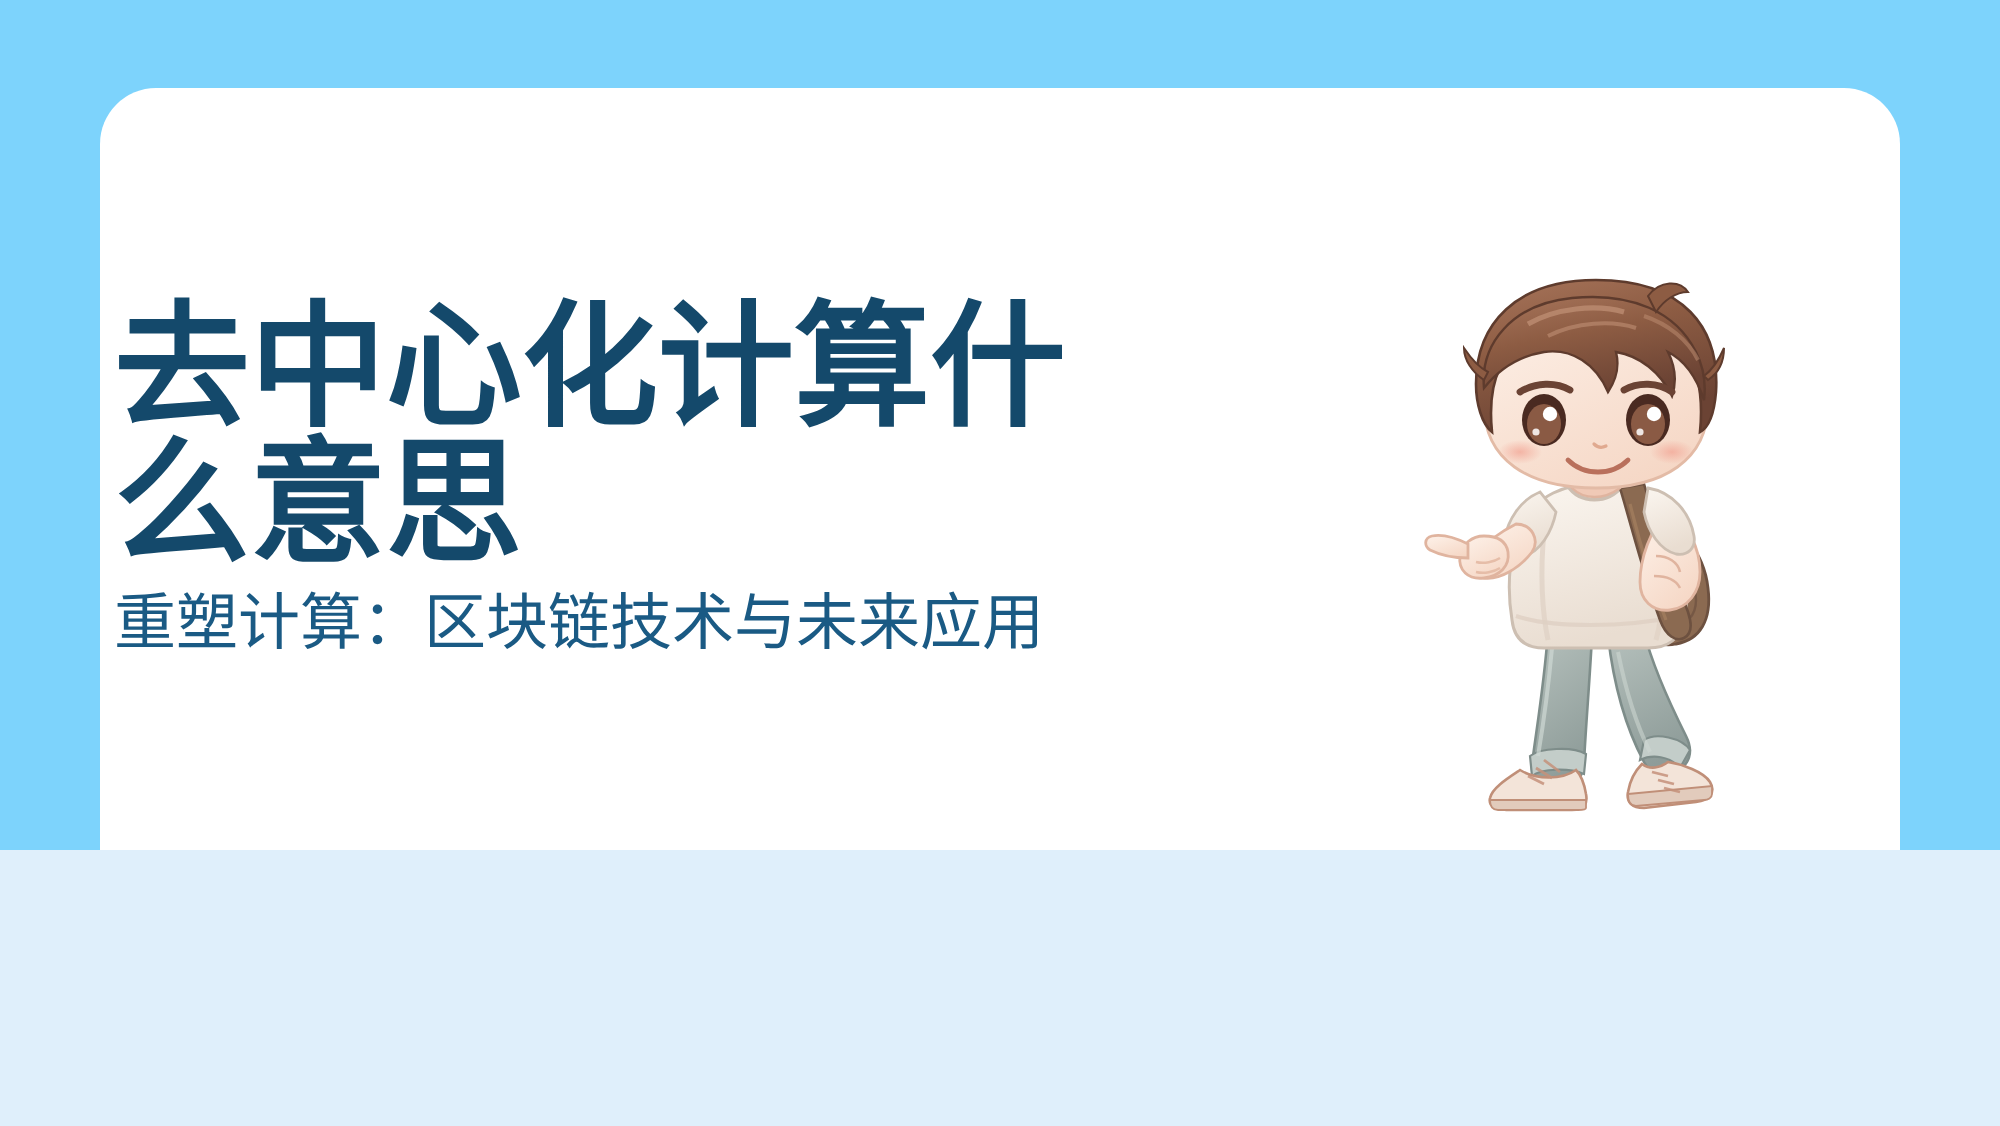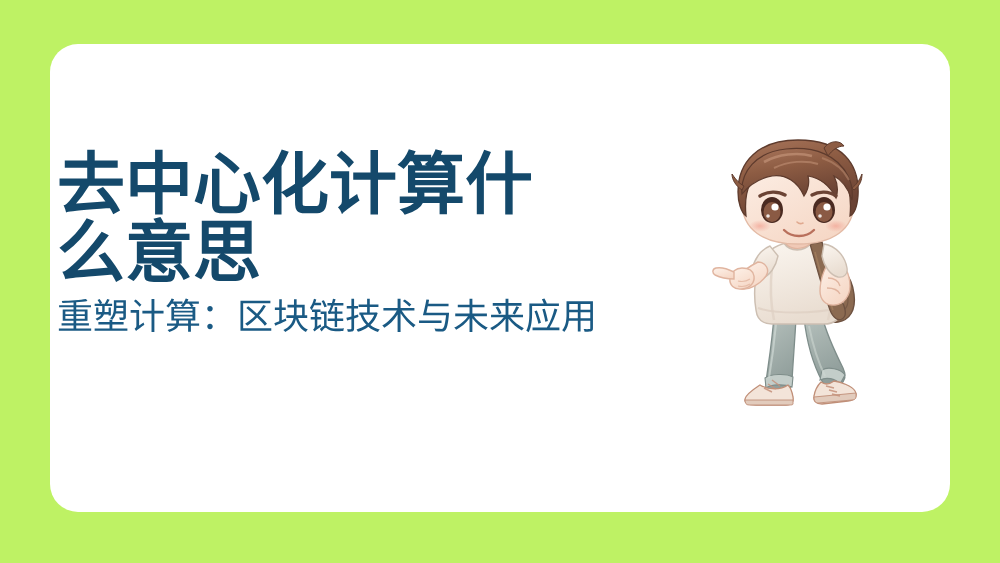--- a/index.html
+++ b/index.html
@@ -11,22 +11,22 @@
     width: 1000px;
     height: 563px;
     overflow: hidden;
     background: #dfeffb;
     font-family: "Liberation Sans", "DejaVu Sans", sans-serif;
   }
 
   .slide {
     position: relative;
     width: 1000px;
-    height: 563px;
-    background: #bef264;
+    height: 425px;
+    background: #7dd3fc;
     overflow: hidden;
   }
 
   
   .card {
     position: absolute;
     left: 50px;
     top: 44px;
     width: 900px;
     height: 468px;
@@ -48,23 +48,23 @@
     font-size: 68px;
     line-height: 1.0;
     letter-spacing: 0px;
     color: #14496b;
     margin: 0;
     white-space: normal;
     word-break: break-all;
   }
 
   .subtitle {
-    font-family: Liberation Serif, serif;
+    font-family: Liberation Mono, monospace;
     font-weight: 400;
-    font-size: 36px;
+    font-size: 31px;
     line-height: 1.2;
     color: #1a5a84;
     margin: 10px 0 0 0;
     white-space: nowrap;
   }
 
   
   .character {
     position: absolute;
     left: 712px;

